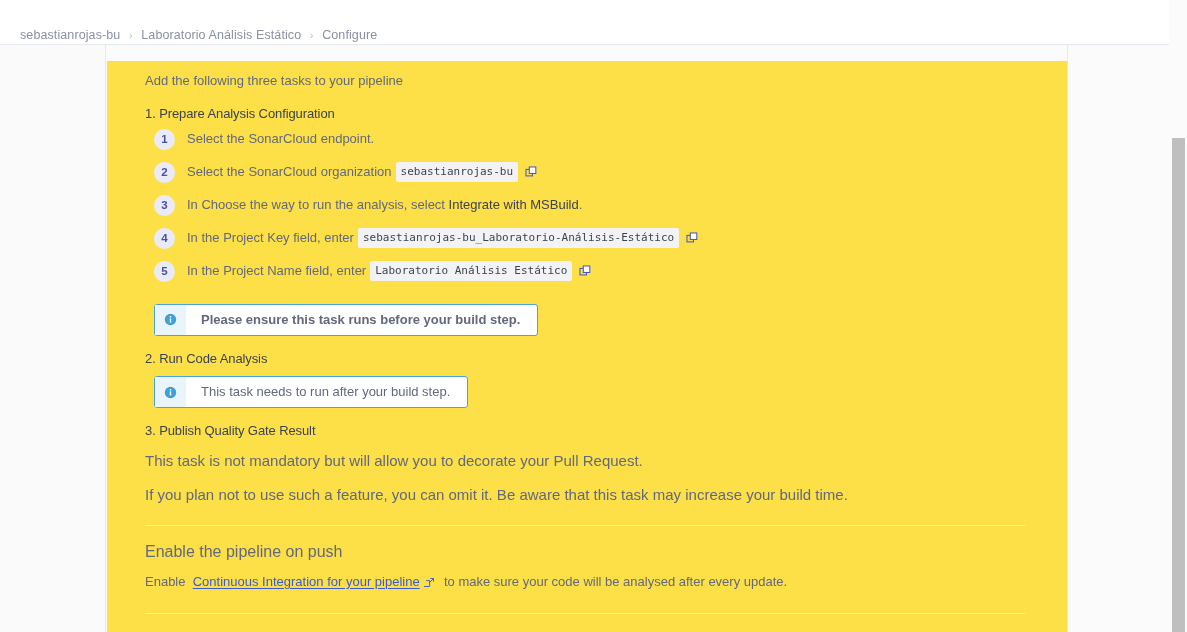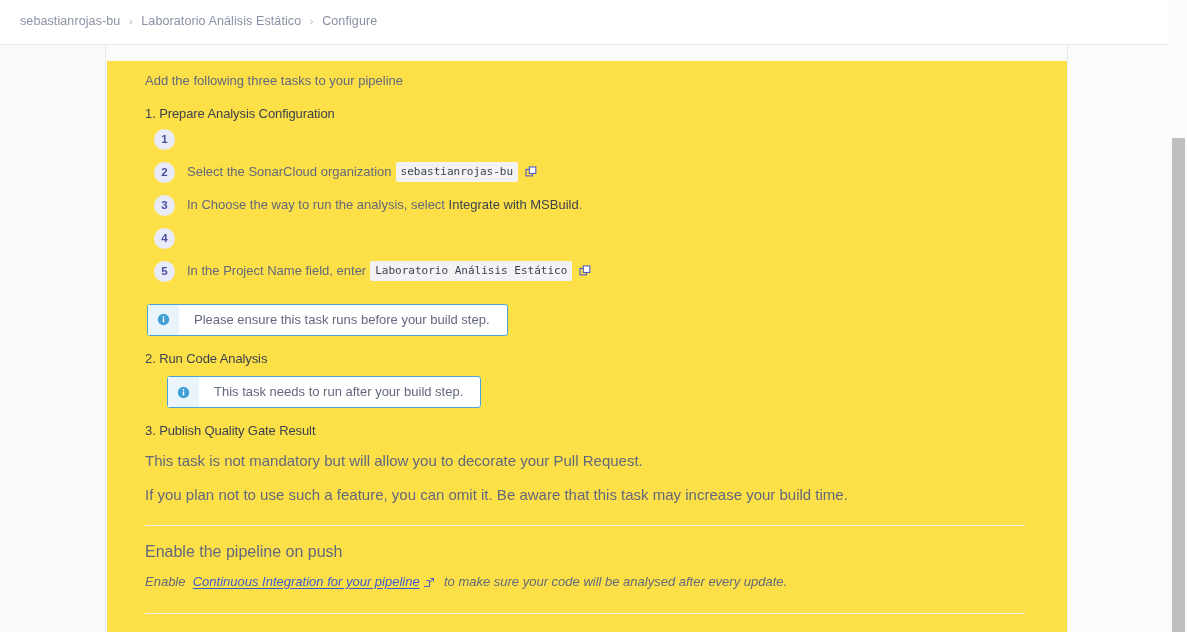--- a/index.html
+++ b/index.html
@@ -22,21 +22,21 @@
     left: 0; top: 0;
     width: 1169px;
     height: 45px;
     background: #ffffff;
     border-bottom: 1px solid #e6e8ef;
     box-sizing: border-box;
   }
   .breadcrumb {
     position: absolute;
     left: 20px;
-    top: 14px;
+    top: 28px;
     font-size: 12.5px;
     color: #8a90a6;
     white-space: nowrap;
     letter-spacing: .1px;
   }
   .crumb { color: #8a90a6; }
   .crumb-sep {
     color: #b6bbcb;
     padding: 0 5px;
     font-size: 11px;
@@ -196,21 +196,20 @@
   .sect-title {
     font-size: 16px;
     color: #62687d;
     margin-top: 17px;
   }
   .sect-line {
     font-size: 13px;
     color: #62687d;
     margin-top: 12px;
     line-height: 1.45;
-    font-style: italic;
   }
   .ext-link {
     color: #3b5bd6;
     text-decoration: underline;
     text-underline-offset: 2px;
     cursor: pointer;
   }
   .ext-ico {
     display: inline-block;
     vertical-align: -2px;
@@ -259,20 +258,23 @@
       <div class="content-inner">
 
         <div class="intro">Add the following three tasks to your pipeline</div>
 
         <div class="step-heading">1. Prepare Analysis Configuration</div>
 
         <div class="num-list">
 
           <div class="num-item">
             <div class="num-badge">1</div>
+            <div class="num-text">
+              <span>Select the SonarCloud endpoint.</span>
+            </div>
           </div>
 
           <div class="num-item">
             <div class="num-badge">2</div>
             <div class="num-text">
               <span>Select the SonarCloud organization</span>
               <span class="code-chip">sebastianrojas-bu</span>
               <span class="copy-btn">
                 <svg width="13" height="13" viewBox="0 0 16 16">
                   <rect x="1.2" y="4.2" width="8" height="8" fill="none" stroke="#4b57c9" stroke-width="1.3"></rect>
@@ -287,53 +289,63 @@
             <div class="num-text">
               <span>In Choose the way to run the analysis, select</span>
               <span>&nbsp;</span>
               <span class="strong-inline">Integrate with MSBuild</span>
               <span>.</span>
             </div>
           </div>
 
           <div class="num-item">
             <div class="num-badge">4</div>
+            <div class="num-text">
+              <span>In the Project Key field, enter</span>
+              <span class="code-chip">sebastianrojas-bu_Laboratorio-Análisis-Estático</span>
+              <span class="copy-btn">
+                <svg width="13" height="13" viewBox="0 0 16 16">
+                  <rect x="1.2" y="4.2" width="8" height="8" fill="none" stroke="#4b57c9" stroke-width="1.3"></rect>
+                  <rect x="5.3" y="1.2" width="8" height="8" fill="#ffffff" stroke="#4b57c9" stroke-width="1.3"></rect>
+                </svg>
+              </span>
+            </div>
           </div>
 
           <div class="num-item">
             <div class="num-badge">5</div>
             <div class="num-text">
               <span>In the Project Name field, enter</span>
               <span class="code-chip">Laboratorio Análisis Estático</span>
               <span class="copy-btn">
                 <svg width="13" height="13" viewBox="0 0 16 16">
                   <rect x="1.2" y="4.2" width="8" height="8" fill="none" stroke="#4b57c9" stroke-width="1.3"></rect>
                   <rect x="5.3" y="1.2" width="8" height="8" fill="#ffffff" stroke="#4b57c9" stroke-width="1.3"></rect>
                 </svg>
               </span>
             </div>
           </div>
         </div>
 
-        <div style="margin-left:2px;">
+        <div style="margin-left:9px;font-weight:bold;">
           <div class="alert">
             <div class="alert-ico-cell">
               <svg width="13" height="13" viewBox="0 0 16 16">
                 <circle cx="8" cy="8" r="7" fill="#3f9fd6"></circle>
                 <rect x="7.1" y="6.6" width="1.8" height="5.1" fill="#ffffff"></rect>
                 <rect x="7.1" y="3.7" width="1.8" height="1.9" fill="#ffffff"></rect>
               </svg>
             </div>
             <div class="alert-msg">Please ensure this task runs before your build step.</div>
           </div>
         </div>
 
         <div class="step-heading">2. Run Code Analysis</div>
 
-        <div style="margin-left:22px;">
+        <div style="margin-left:9px;">
           <div class="alert">
             <div class="alert-ico-cell">
               <svg width="13" height="13" viewBox="0 0 16 16">
                 <circle cx="8" cy="8" r="7" fill="#3f9fd6"></circle>
                 <rect x="7.1" y="6.6" width="1.8" height="5.1" fill="#ffffff"></rect>
                 <rect x="7.1" y="3.7" width="1.8" height="1.9" fill="#ffffff"></rect>
               </svg>
             </div>
             <div class="alert-msg">This task needs to run after your build step.</div>
           </div>

